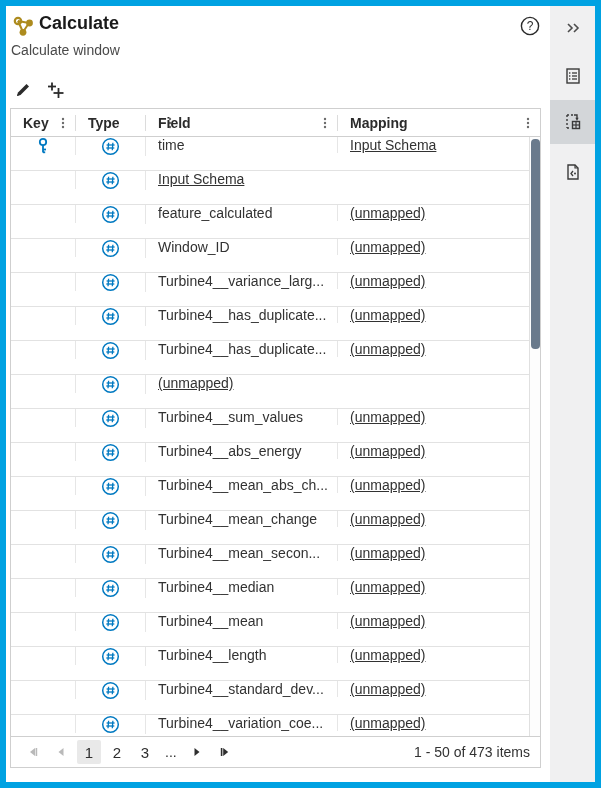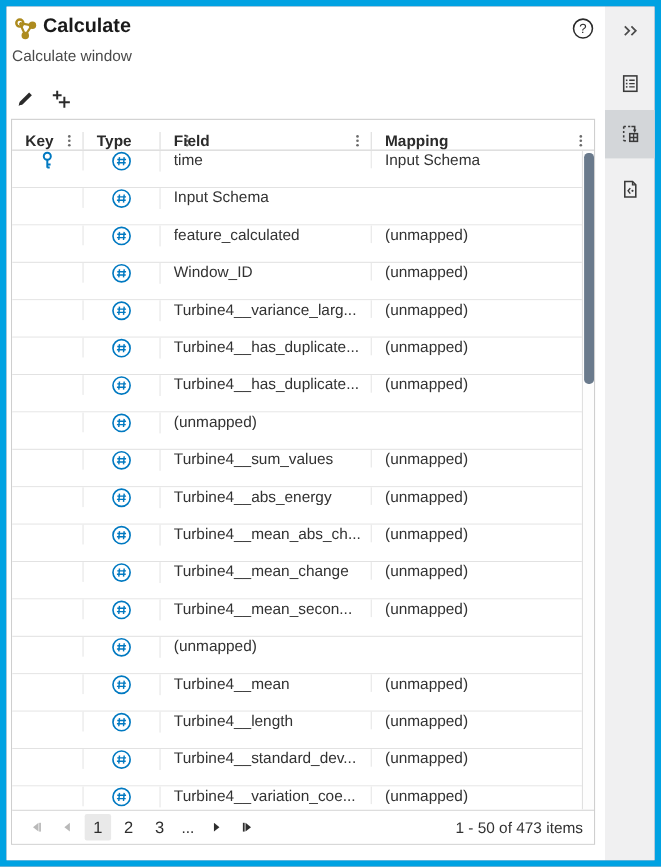--- a/index.html
+++ b/index.html
@@ -10,48 +10,48 @@
     --muted:#6e6e6e;
     --border:#cfcfcf;
     --row-border:#e2e2e2;
     --sidebar-bg:#f0f0f1;
     --sidebar-selected:#d3d6d9;
     --thumb:#6a7a8c;
   }
   *{box-sizing:border-box;margin:0;padding:0;}
   html,body{width:601px;height:788px;}
   body{font-family:"Liberation Sans",sans-serif;color:var(--text);background:#fff;overflow:hidden;}
-  #app{width:601px;height:788px;border:6px solid var(--accent);display:flex;background:#fca5a5;}
+  #app{width:601px;height:788px;border:6px solid var(--accent);display:flex;background:#d946ef;}
 
   
   .main{position:relative;width:544px;height:776px;background:#fff;}
   .app-icon{position:absolute;left:7px;top:9px;width:22px;height:22px;}
   .page-title{position:absolute;left:33px;top:7px;font-size:18px;font-weight:bold;color:#1a1a1a;}
   .subtitle{position:absolute;left:5px;top:36px;font-size:14px;color:#4a4a4a;}
   .help-btn{position:absolute;left:513px;top:9px;width:22px;height:22px;border:none;background:none;cursor:pointer;padding:0;color:#2b2b2b;}
 
   .toolbar{position:absolute;left:6px;top:72px;display:flex;gap:10px;align-items:center;}
   .tool-btn{border:none;background:none;padding:2px;cursor:pointer;color:#2b2b2b;height:24px;}
 
   
   .table{position:absolute;left:4px;top:102px;width:531px;height:660px;border:1px solid var(--border);display:flex;flex-direction:column;overflow:hidden;background:#fff;}
-  .thead{display:flex;height:28px;border-bottom:1px solid var(--border);flex:none;align-items:flex-end;}
+  .thead{display:flex;height:28px;border-bottom:1px solid var(--border);flex:none;align-items:center;}
   .th{display:flex;align-items:center;justify-content:space-between;padding:0 4px 0 12px;font-size:14px;font-weight:bold;color:#2b2b2b;border-right:1px solid #dcdcdc;}
   .th:last-child{border-right:none;}
   .col-key{width:65px;flex:none;}
   .col-type{width:70px;flex:none;gap:42px;}
   .col-field{width:192px;flex:none;}
   .col-map{flex:1;}
   .kebab{border:none;background:none;padding:0 2px;cursor:pointer;color:#6b6b6b;display:flex;align-items:center;}
 
   .tbody{position:relative;flex:1;overflow:hidden;}
   .rows{position:absolute;left:0;top:0;right:11px;}
   .tr{display:flex;height:34px;border-bottom:1px solid var(--row-border);align-items:flex-start;background:#fff;}
   .td{display:flex;align-items:center;padding:0 12px;font-size:14px;color:var(--text);border-right:1px solid #e6e6e6;overflow:hidden;white-space:nowrap;}
-  .td:last-child{border-right:none;}
+  .td:last-child{border-right:none;text-decoration:underline;}
   .td.c-icon{justify-content:center;padding:0;}
 
   
   .vscroll{position:absolute;top:0;right:0;width:11px;bottom:0;border-left:1px solid #e0e0e0;background:#fdfdfd;}
   .vthumb{position:absolute;left:1px;top:2px;width:9px;height:210px;background:var(--thumb);border-radius:4px;cursor:grab;}
 
   
   .tfoot{flex:none;height:31px;border-top:1px solid var(--border);display:flex;align-items:center;padding:0 10px;background:#fff;}
   .pager{display:flex;align-items:center;gap:4px;}
   .pg-btn{border:none;background:none;width:24px;height:24px;display:flex;align-items:center;justify-content:center;cursor:pointer;font-size:15px;color:#2e2e2e;padding:0;}
@@ -557,20 +557,21 @@
           <circle cx="9.5" cy="9.5" r="7.8" fill="none" stroke="#0079c1" stroke-width="1.5"></circle>
           <g stroke="#0079c1" stroke-width="1.3">
             <line x1="7.6" y1="5.8" x2="7.0" y2="13.2"></line>
             <line x1="11.9" y1="5.8" x2="11.3" y2="13.2"></line>
             <line x1="5.6" y1="8.0" x2="13.6" y2="8.0"></line>
             <line x1="5.3" y1="11.0" x2="13.3" y2="11.0"></line>
           </g>
         </svg>
       </span>
     </div>
+    <div class="td col-field">Turbine4__median</div>
     <div class="td col-map">(unmapped)</div>
   </div>
 
   <div class="tr">
     <div class="td c-icon col-key">
       <span class="key-wrap" style="visibility: hidden;">
         <svg width="16" height="18" viewBox="0 0 16 18">
           <circle cx="8" cy="5" r="3.2" fill="none" stroke="#0079c1" stroke-width="1.8"></circle>
           <line x1="8" y1="8.2" x2="8" y2="15.5" stroke="#0079c1" stroke-width="1.8"></line>
           <line x1="8" y1="12.5" x2="11" y2="12.5" stroke="#0079c1" stroke-width="1.8"></line>

